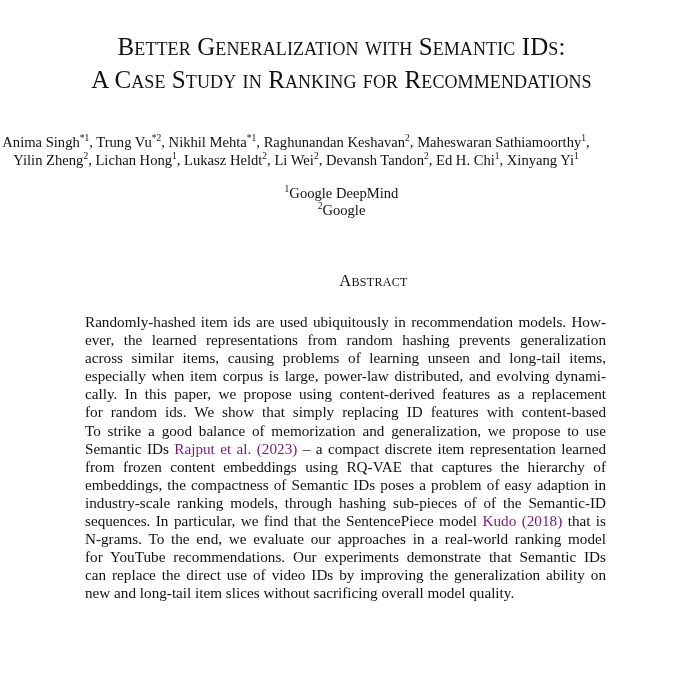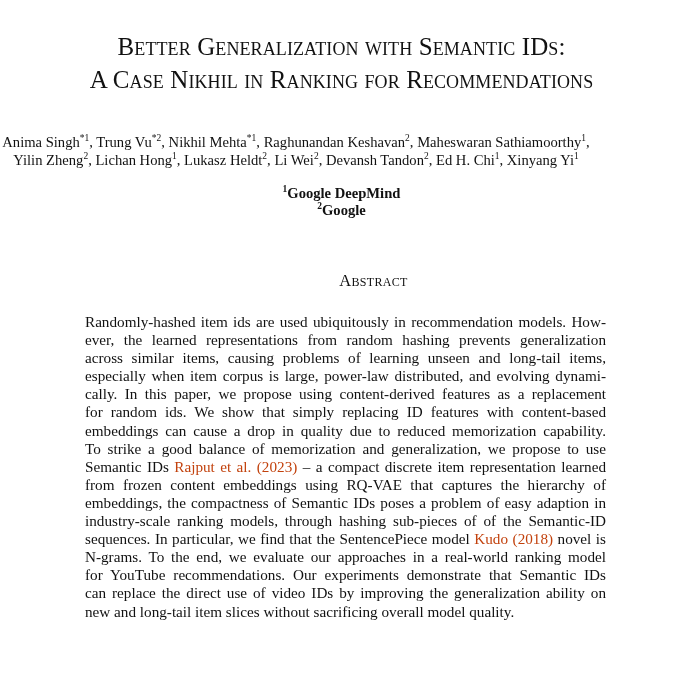--- a/index.html
+++ b/index.html
@@ -44,21 +44,20 @@
       line-height: 0;
     }
     .affil {
       position: absolute;
       left: 0;
       top: 185px;
       width: 683px;
       text-align: center;
       font-size: 14.6px;
       line-height: 17px;
-      font-weight: bold;
     }
     .affil .line { display: block; white-space: nowrap; }
     .abstract-heading {
       position: absolute;
       left: 0;
       top: 271px;
       width: 683px;
       text-align: center;
       font-size: 16.5px;
       font-variant: small-caps;
@@ -76,28 +75,28 @@
     }
     .abstract .line {
       display: block;
       text-align: justify;
       text-align-last: justify;
       white-space: nowrap;
     }
     .abstract .line.last {
       text-align-last: left;
     }
-    .cite { color: #c2410c; }
+    .cite { color: #701a75; }
   </style>
 </head>
 <body>
 
 <div class="title">
   <span class="line">Better Generalization with Semantic IDs:</span>
-  <span class="line">A Case Nikhil in Ranking for Recommendations</span>
+  <span class="line">A Case Study in Ranking for Recommendations</span>
 </div>
 
 <div class="authors">
   <span class="line">
     <span>Anima Singh</span><sup>*1</sup><span>, </span><span>Trung Vu</span><sup>*2</sup><span>, </span><span>Nikhil Mehta</span><sup>*1</sup><span>, </span><span>Raghunandan Keshavan</span><sup>2</sup><span>, </span><span>Maheswaran Sathiamoorthy</span><sup>1</sup><span>,</span>
   </span>
   <span class="line">
     <span>Yilin Zheng</span><sup>2</sup><span>, </span><span>Lichan Hong</span><sup>1</sup><span>, </span><span>Lukasz Heldt</span><sup>2</sup><span>, </span><span>Li Wei</span><sup>2</sup><span>, </span><span>Devansh Tandon</span><sup>2</sup><span>, </span><span>Ed H. Chi</span><sup>1</sup><span>, </span><span>Xinyang Yi</span><sup>1</sup>
   </span>
 </div>
@@ -109,24 +108,23 @@
 
 <div class="abstract-heading">Abstract</div>
 
 <div class="abstract">
   <span class="line">Randomly-hashed item ids are used ubiquitously in recommendation models. How-</span>
   <span class="line">ever, the learned representations from random hashing prevents generalization</span>
   <span class="line">across similar items, causing problems of learning unseen and long-tail items,</span>
   <span class="line">especially when item corpus is large, power-law distributed, and evolving dynami-</span>
   <span class="line">cally. In this paper, we propose using content-derived features as a replacement</span>
   <span class="line">for random ids. We show that simply replacing ID features with content-based</span>
-  <span class="line">embeddings can cause a drop in quality due to reduced memorization capability.</span>
   <span class="line">To strike a good balance of memorization and generalization, we propose to use</span>
   <span class="line"><span>Semantic IDs </span><a class="cite">Rajput et al. (2023)</a><span> – a compact discrete item representation learned</span></span>
   <span class="line">from frozen content embeddings using RQ-VAE that captures the hierarchy of</span>
   <span class="line">embeddings, the compactness of Semantic IDs poses a problem of easy adaption in</span>
   <span class="line">industry-scale ranking models, through hashing sub-pieces of of the Semantic-ID</span>
-  <span class="line"><span>sequences. In particular, we find that the SentencePiece model </span><a class="cite">Kudo (2018)</a><span> novel is</span></span>
+  <span class="line"><span>sequences. In particular, we find that the SentencePiece model </span><a class="cite">Kudo (2018)</a><span> that is</span></span>
   <span class="line">N-grams. To the end, we evaluate our approaches in a real-world ranking model</span>
   <span class="line">for YouTube recommendations. Our experiments demonstrate that Semantic IDs</span>
   <span class="line">can replace the direct use of video IDs by improving the generalization ability on</span>
   <span class="line last">new and long-tail item slices without sacrificing overall model quality.</span>
 </div>
 
 </body></html>

